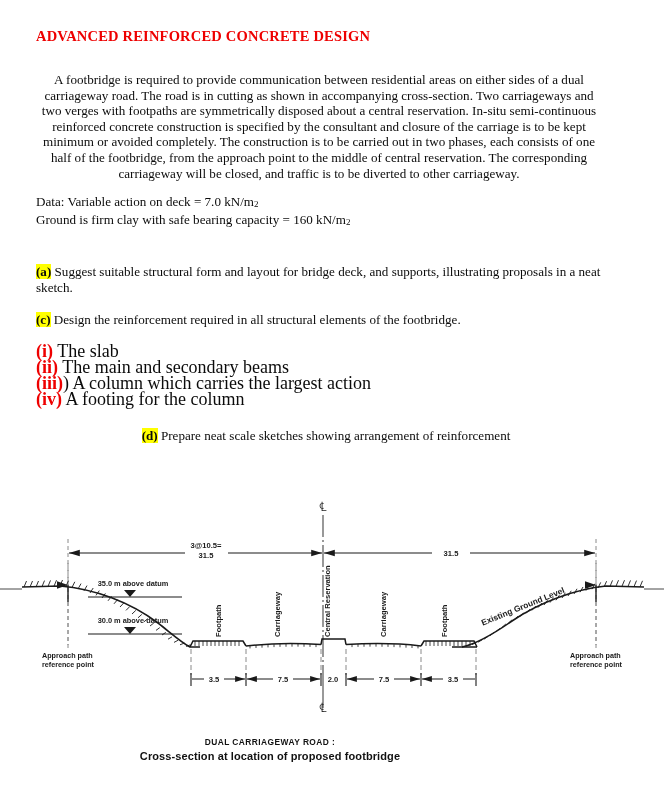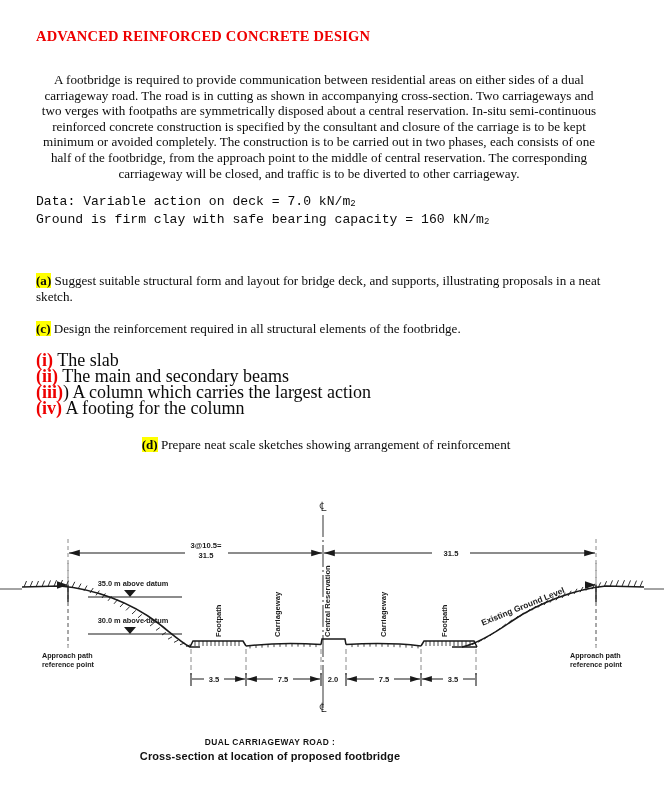--- a/index.html
+++ b/index.html
@@ -35,29 +35,29 @@
     line-height: 15.6px;
     text-align: center;
     margin: 27px 0 0 0;
     width: 566px;
   }
   .data-block {
     font-size: 13.1px;
     line-height: 15.6px;
     margin: 13px 0 0 0;
   }
-  .data-block div { white-space: nowrap; font-family: Liberation Mono, monospace; }
+  .data-block div { white-space: nowrap; }
   sub { font-size: 9px; vertical-align: baseline; position: relative; top: 1px; }
   .item {
     font-size: 13.1px;
     line-height: 15.6px;
     width: 580px;
     margin: 0;
   }
-  .item-a { margin-top: 44px; }
+  .item-a { margin-top: 35px; }
   .item-b { margin-top: 16px; }
   .item-c { margin-top: 16px; }
   .item-d { margin-top: 20px; text-align: center; }
   .marker-hl {
     background: #ffff00;
     font-weight: bold;
   }
   .roman-list {
     font-size: 18px;
     line-height: 15.85px;

